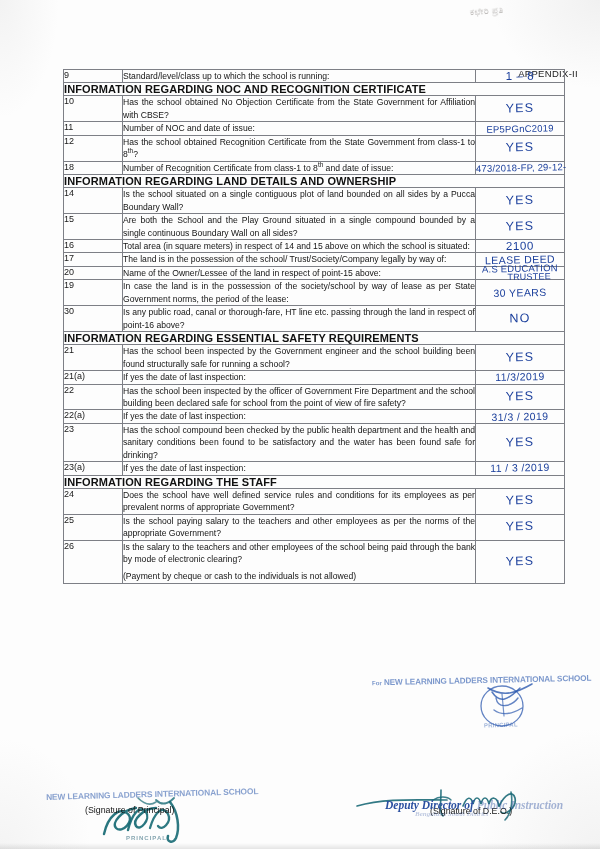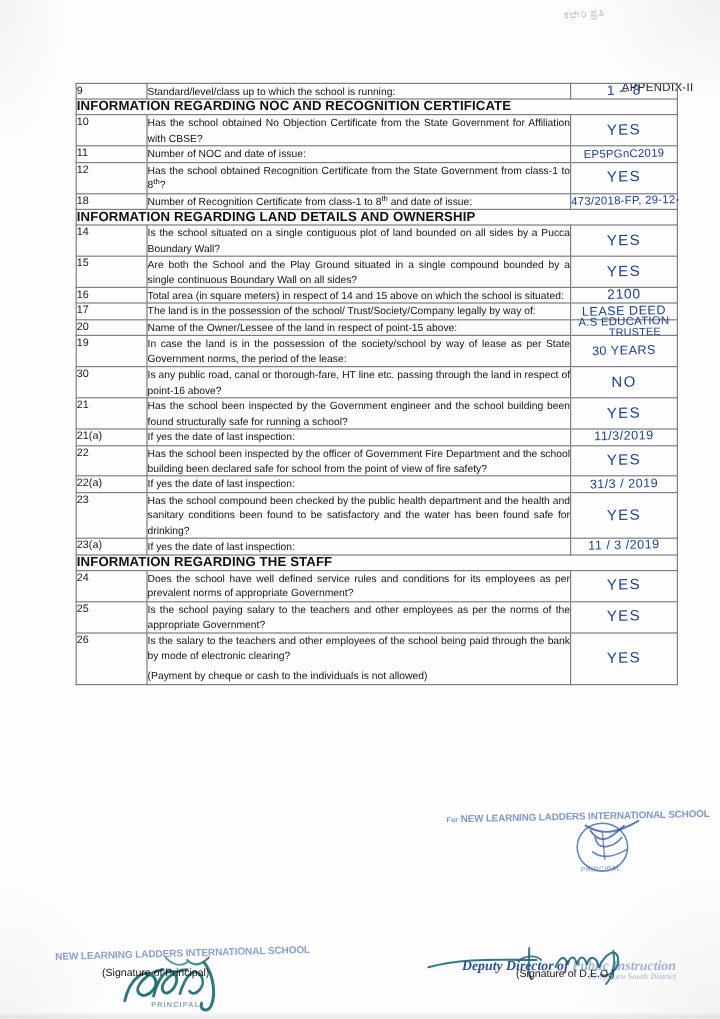--- a/index.html
+++ b/index.html
@@ -139,21 +139,20 @@
   }
 
   sup { font-size: 6.4px; vertical-align: super; line-height: 0; }
 
   
   #footer-area {
     position: absolute;
     left: 0; right: 0;
     top: 786px;
     height: 63px;
-    text-align: right;
   }
   #sig-principal-label {
     position: absolute;
     left: 85px;
     top: 19px;
     font-size: 8.8px;
     color: #151515;
   }
   #sig-deo-label {
     position: absolute;
@@ -348,20 +347,23 @@
           <td class="c-a">
             <span class="ans small overflow"><span>30 YEARS</span></span>
           </td>
         </tr>
         <tr>
           <td class="c-num">30</td>
           <td class="c-q"><span>Is any public road, canal or thorough-fare, HT line etc. passing through the land in respect of point-16 above?</span></td>
           <td class="c-a">
             <span class="ans"><span>NO</span></span>
           </td>
+        </tr>
+        <tr>
+          <td class="c-section" colspan="3">INFORMATION REGARDING ESSENTIAL SAFETY REQUIREMENTS</td>
         </tr>
         <tr>
           <td class="c-num">21</td>
           <td class="c-q"><span>Has the school been inspected by the Government engineer and the school building been found structurally safe for running a school?</span></td>
           <td class="c-a">
             <span class="ans"><span>YES</span></span>
           </td>
         </tr>
         <tr>
           <td class="c-num">21(a)</td>

